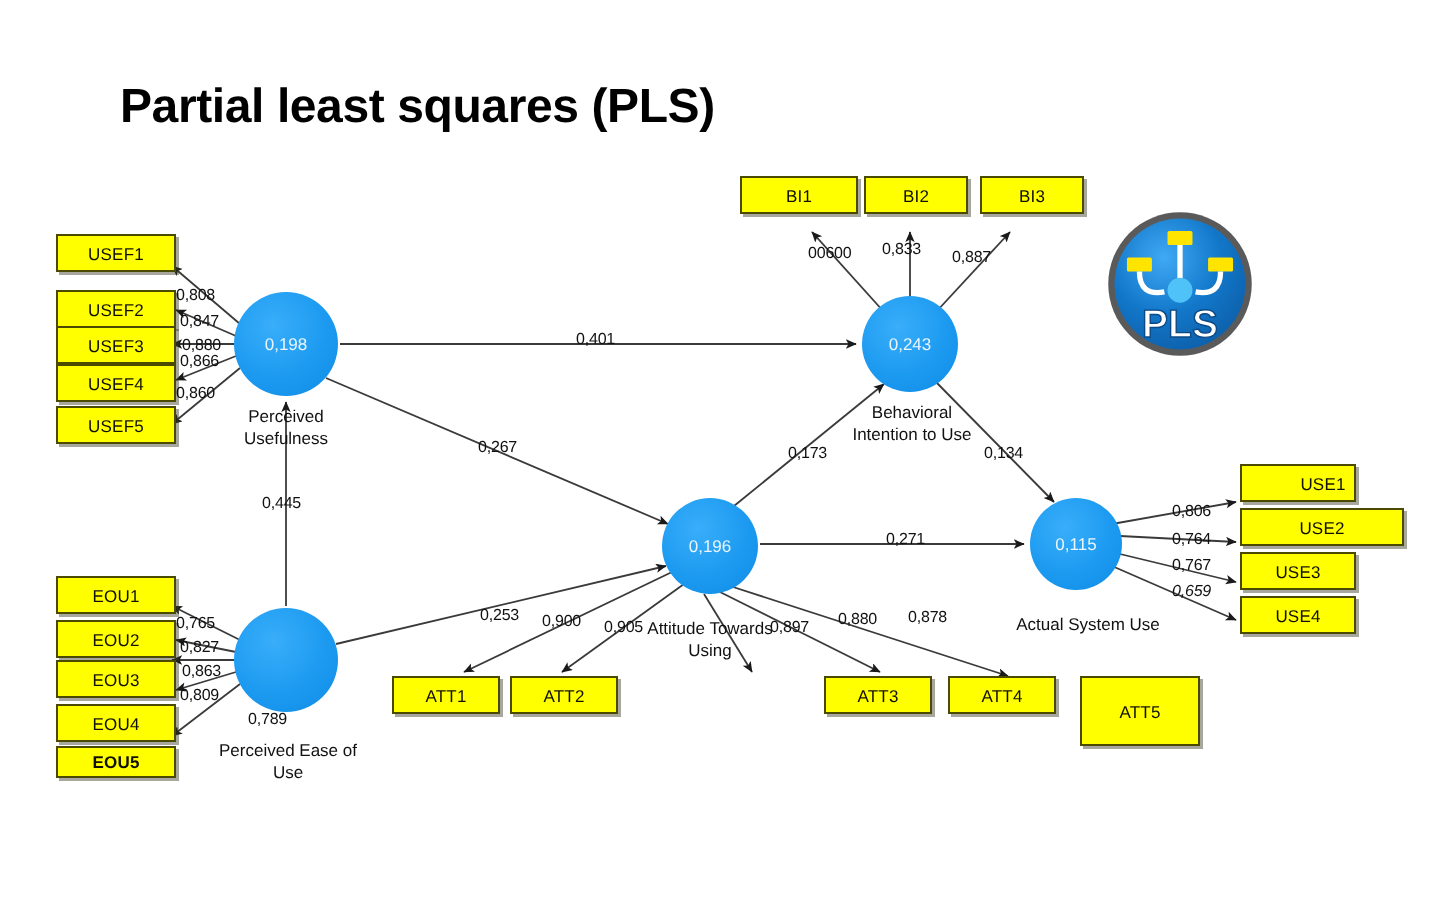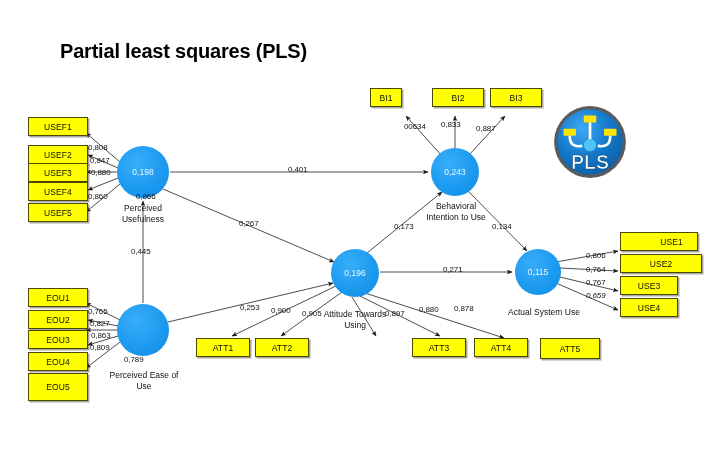--- a/index.html
+++ b/index.html
@@ -18,21 +18,21 @@
   #canvas {
     position: absolute;
     left: 0; top: 0;
     width: 721px;
     height: 450px;
   }
   .title {
     position: absolute;
     left: 60px;
     top: 40px;
-    font-size: 20px;
+    font-size: 24px;
     font-weight: bold;
     letter-spacing: -0.2px;
     color: #000000;
     white-space: nowrap;
   }
   
   .ind {
     position: absolute;
     background: #ffff00;
     border: 1px solid #4a4a00;
@@ -154,25 +154,25 @@
   </div>
 <div class="ind" style="left:28px;top:310px;width:60px;height:19px;">
     <span>EOU2</span>
   </div>
 <div class="ind" style="left:28px;top:330px;width:60px;height:19px;">
     <span>EOU3</span>
   </div>
 <div class="ind" style="left:28px;top:352px;width:60px;height:19px;">
     <span>EOU4</span>
   </div>
-<div class="ind" style="left:28px;top:373px;width:60px;height:28px;">
+<div class="ind" style="left:28px;top:373px;width:60px;height:16px;font-weight:bold;">
     <span>EOU5</span>
   </div>
 
-<div class="ind" style="left:370px;top:88px;width:32px;height:19px;">
+<div class="ind" style="left:370px;top:88px;width:59px;height:19px;">
     <span>BI1</span>
   </div>
 <div class="ind" style="left:432px;top:88px;width:52px;height:19px;">
     <span>BI2</span>
   </div>
 <div class="ind" style="left:490px;top:88px;width:52px;height:19px;">
     <span>BI3</span>
   </div>
 
 <div class="ind" style="left:196px;top:338px;width:54px;height:19px;">
@@ -180,25 +180,25 @@
   </div>
 <div class="ind" style="left:255px;top:338px;width:54px;height:19px;">
     <span>ATT2</span>
   </div>
 <div class="ind" style="left:412px;top:338px;width:54px;height:19px;">
     <span>ATT3</span>
   </div>
 <div class="ind" style="left:474px;top:338px;width:54px;height:19px;">
     <span>ATT4</span>
   </div>
-<div class="ind" style="left:540px;top:338px;width:60px;height:21px;">
+<div class="ind" style="left:540px;top:338px;width:60px;height:35px;">
     <span>ATT5</span>
   </div>
 
-<div class="ind" style="left:620px;top:232px;width:78px;height:19px;padding-left:25px;">
+<div class="ind" style="left:620px;top:232px;width:58px;height:19px;padding-left:25px;">
     <span>USE1</span>
   </div>
 <div class="ind" style="left:620px;top:254px;width:82px;height:19px;">
     <span>USE2</span>
   </div>
 <div class="ind" style="left:620px;top:276px;width:58px;height:19px;">
     <span>USE3</span>
   </div>
 <div class="ind" style="left:620px;top:298px;width:58px;height:19px;">
     <span>USE4</span>
@@ -229,30 +229,30 @@
 Using</div>
 
 <div class="lv" style="left:515px;top:249px;width:46px;height:46px;">
   <span>0,115</span>
 </div>
 <div class="lv-label" style="left:500px;top:307px;width:88px;">Actual System Use</div>
 
 <div class="num" style="left:88px;top:143px;">0,808</div>
 <div class="num" style="left:90px;top:156px;">0,847</div>
 <div class="num" style="left:91px;top:168px;">0,880</div>
-<div class="num" style="left:90px;top:192px;padding-left:46px;">0,866</div>
+<div class="num" style="left:90px;top:176px;">0,866</div>
 <div class="num" style="left:88px;top:192px;">0,860</div>
 
 <div class="num" style="left:88px;top:307px;">0,765</div>
 <div class="num" style="left:90px;top:319px;">0,827</div>
 <div class="num" style="left:91px;top:331px;">0,863</div>
 <div class="num" style="left:90px;top:343px;">0,809</div>
 <div class="num" style="left:88px;top:355px;margin-left:36px;">0,789</div>
 
-<div class="num" style="left:404px;top:122px;">00634</div>
+<div class="num" style="left:404px;top:122px;">00600</div>
 <div class="num" style="left:441px;top:120px;">0,833</div>
 <div class="num" style="left:476px;top:124px;">0,887</div>
 
 <div class="num" style="left:271px;top:306px;">0,900</div>
 <div class="num" style="left:302px;top:309px;text-align:right;">0,905</div>
 <div class="num" style="left:385px;top:309px;">0,897</div>
 <div class="num" style="left:419px;top:305px;">0,880</div>
 <div class="num" style="left:454px;top:304px;">0,878</div>
 
 <div class="num" style="left:586px;top:251px;">0,806</div>

